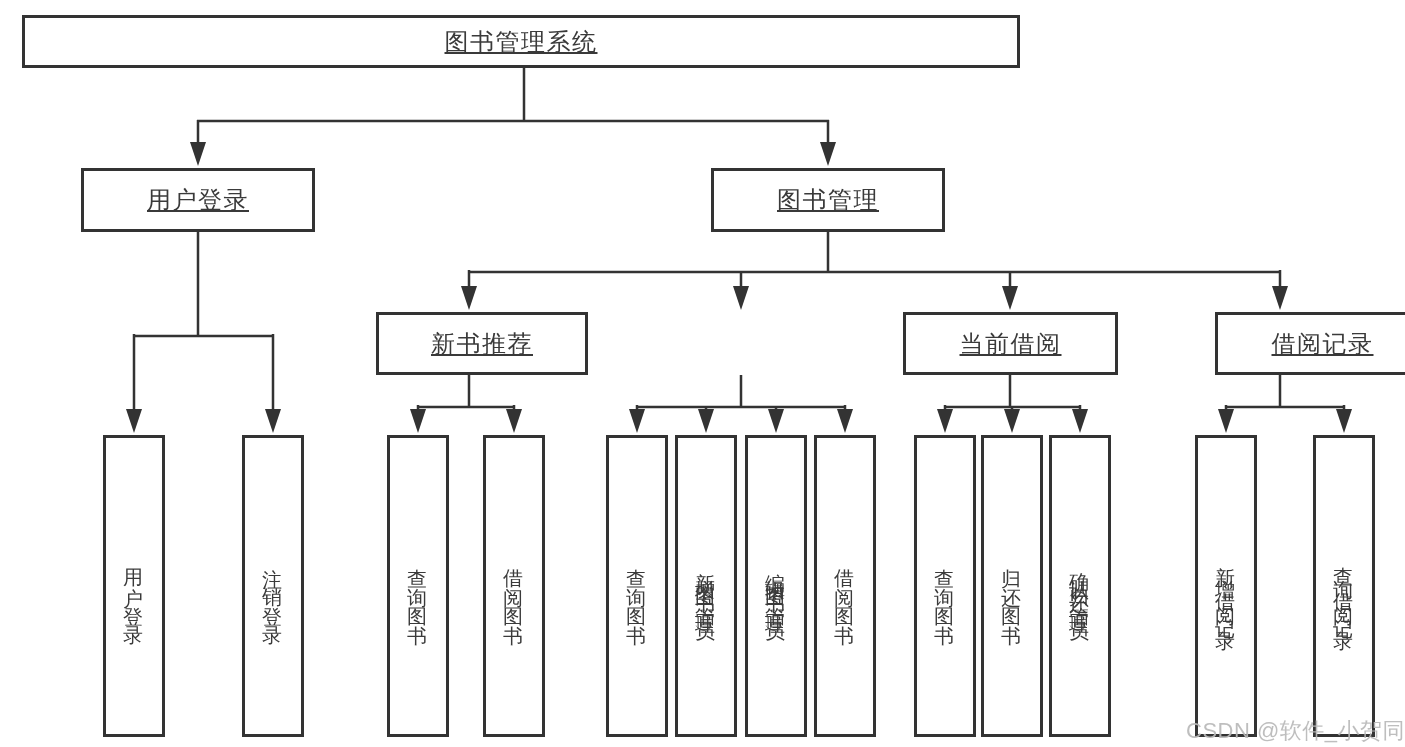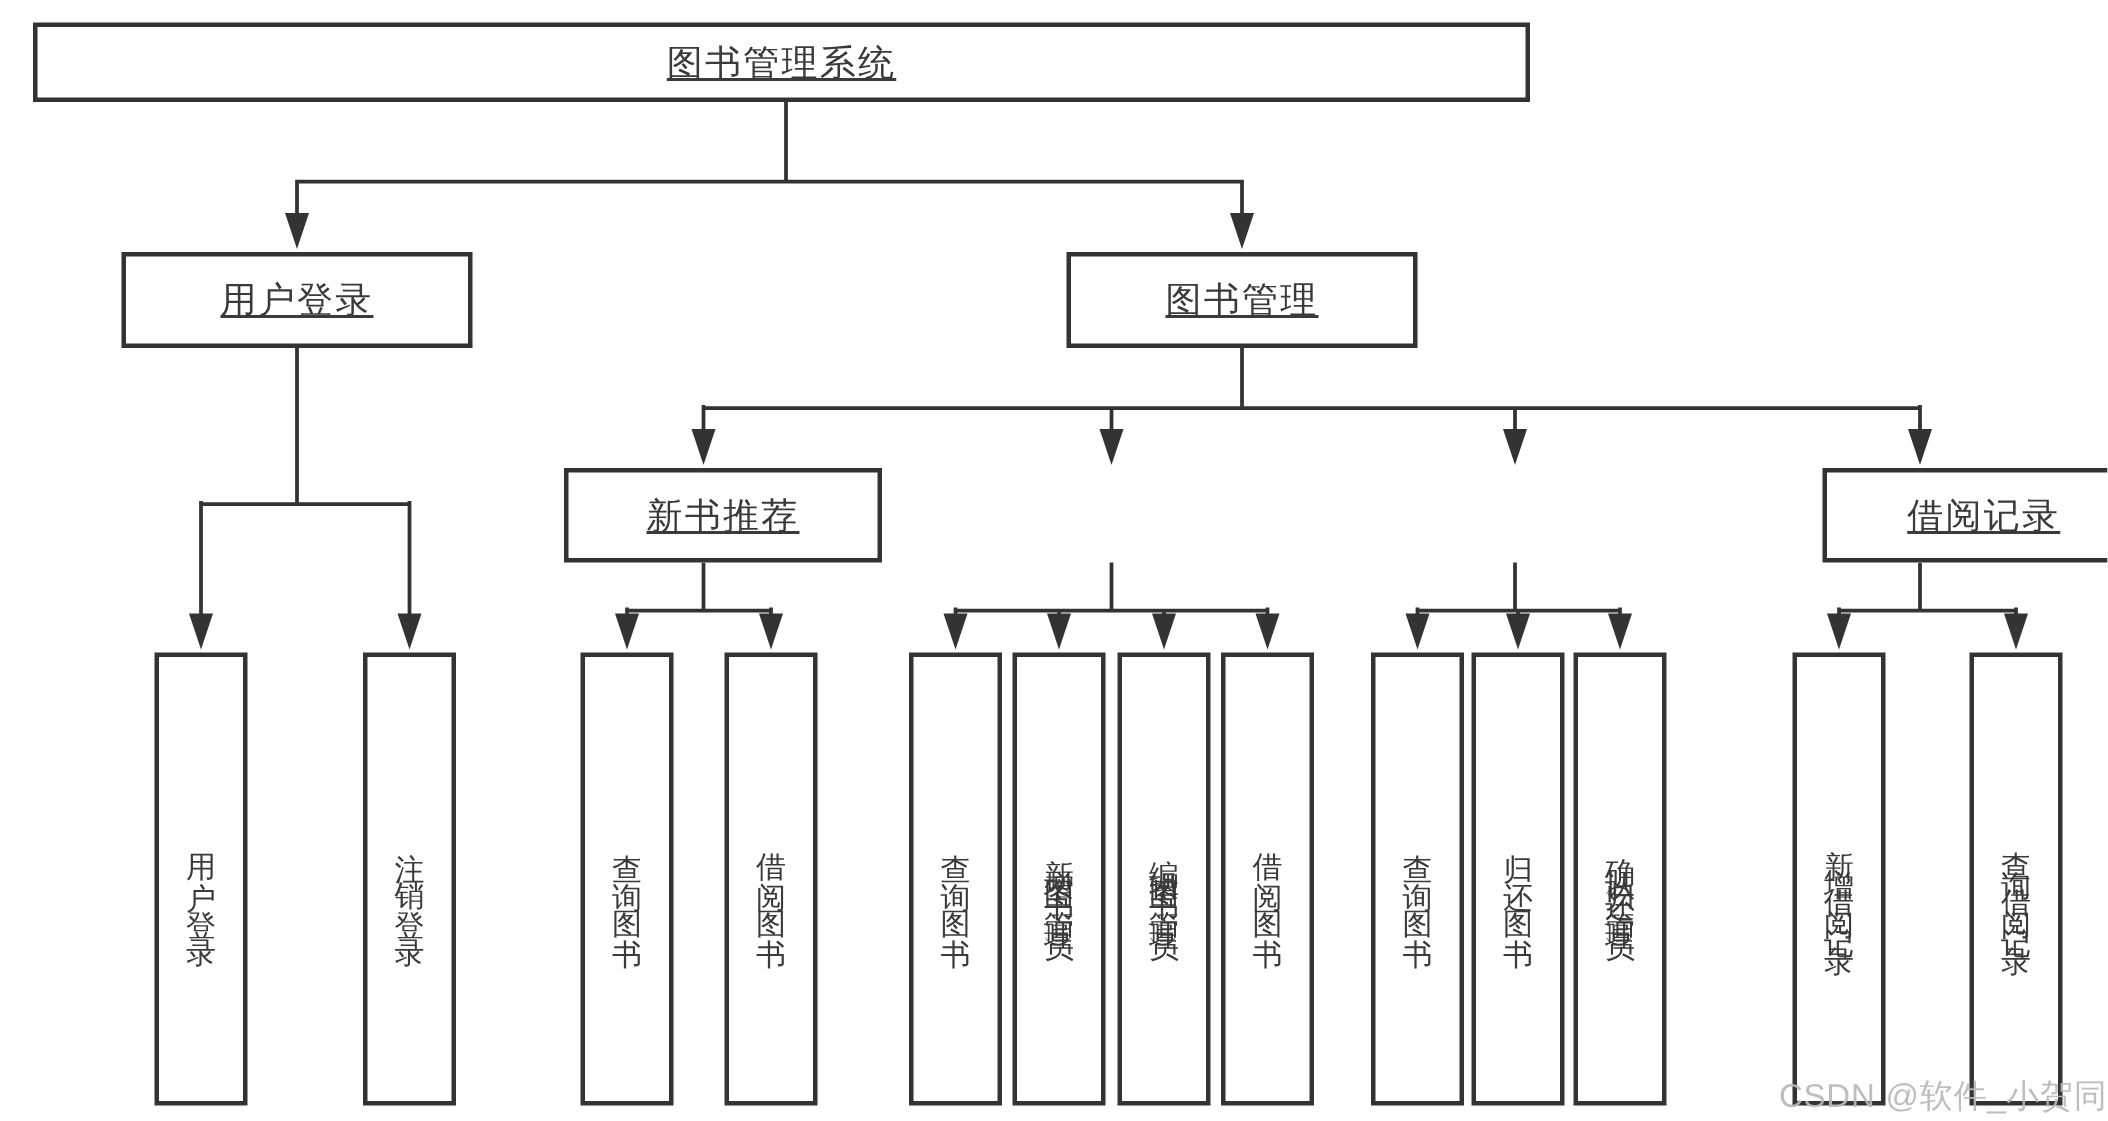--- a/index.html
+++ b/index.html
@@ -143,20 +143,23 @@
   <div class="hbox b-login">
     <span>用户登录</span>
   </div>
   <div class="hbox b-mgmt">
     <span>图书管理</span>
   </div>
 
   <div class="hbox b-nb">
     <span>新书推荐</span>
   </div>
+  <div class="hbox b-cb">
+    <span>当前借阅</span>
+  </div>
   <div class="hbox b-br">
     <span>借阅记录</span>
   </div>
 
   <div class="vbox x1">
     <span class="ls-a">用户登录</span>
   </div>
   <div class="vbox x2">
     <span class="ls-a">注销登录</span>
   </div>

